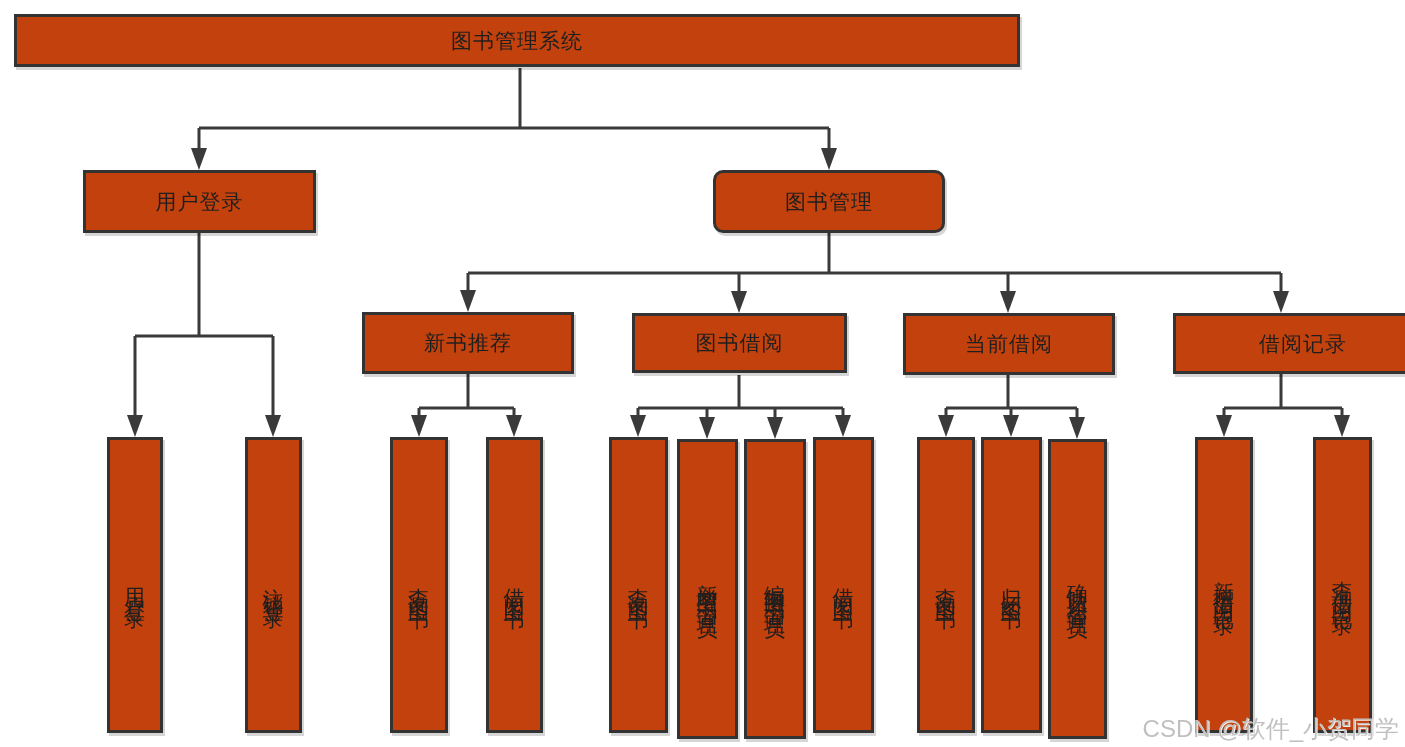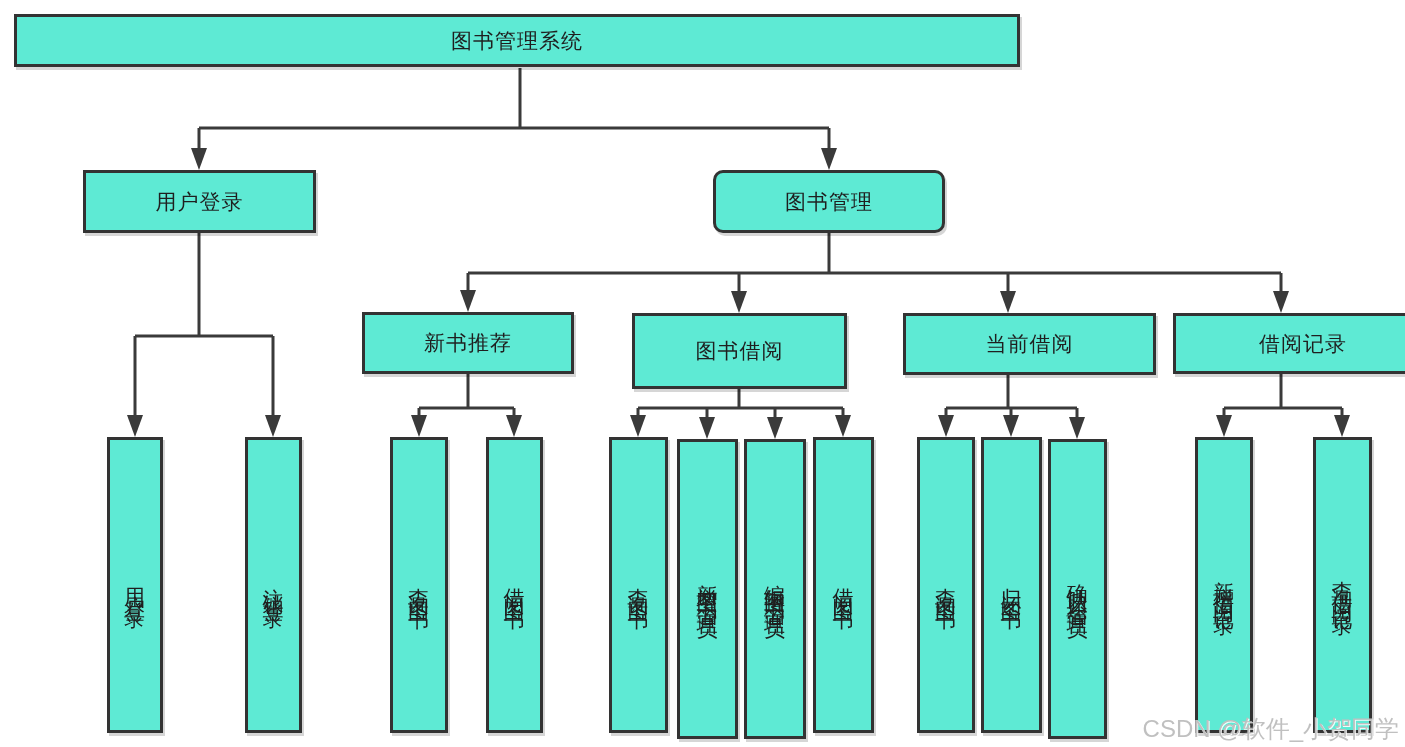--- a/index.html
+++ b/index.html
@@ -17,21 +17,21 @@
     font-family:"Liberation Sans",sans-serif;
     overflow:hidden;
   }
   #wires{position:absolute;left:0;top:0;width:1405px;height:747px;}
   .cline{stroke:var(--line);stroke-width:3;fill:none;}
   .ahead{fill:var(--line);stroke:none;}
   .node{
     position:absolute;
     box-sizing:border-box;
     border:3px solid var(--border);
-    background:#5eead4;
+    background:#c2410c;
     color:var(--text);
     display:flex;align-items:center;justify-content:center;
     box-shadow:2px 3px 0 rgba(0,0,0,0.16);
   }
   .hnode{font-size:21px;letter-spacing:1px;text-align:center;}
   .vnode span{
     writing-mode:vertical-rl;
     text-orientation:mixed;
     font-size:21px;
     letter-spacing:7px;
@@ -88,22 +88,22 @@
       <polygon points="1216,415 1232,415 1224,437" class="ahead"></polygon>
       <polygon points="1334,415 1350,415 1342,437" class="ahead"></polygon>
     </svg>
 
   <div class="node hnode" style="left:14px;top:14px;width:1006px;height:53px;">图书管理系统</div>
 
   <div class="node hnode" style="left:83px;top:170px;width:233px;height:63px;">用户登录</div>
   <div class="node hnode" style="left:713px;top:170px;width:232px;height:63px;border-radius:10px;">图书管理</div>
 
   <div class="node hnode" style="left:362px;top:312px;width:212px;height:62px;">新书推荐</div>
-  <div class="node hnode" style="left:632px;top:313px;width:215px;height:76px;">图书借阅</div>
-  <div class="node hnode" style="left:903px;top:313px;width:253px;height:62px;">当前借阅</div>
+  <div class="node hnode" style="left:632px;top:313px;width:215px;height:60px;">图书借阅</div>
+  <div class="node hnode" style="left:903px;top:313px;width:212px;height:62px;">当前借阅</div>
   <div class="node hnode" style="left:1173px;top:313px;width:260px;height:61px;">借阅记录</div>
 
   <div class="node vnode" style="left:107px;top:437px;width:56px;height:296px;">
     <span>用户登录</span>
     </div>
   <div class="node vnode" style="left:245px;top:437px;width:57px;height:296px;">
     <span>注销登录</span>
     </div>
 
   <div class="node vnode" style="left:390px;top:437px;width:58px;height:296px;">

